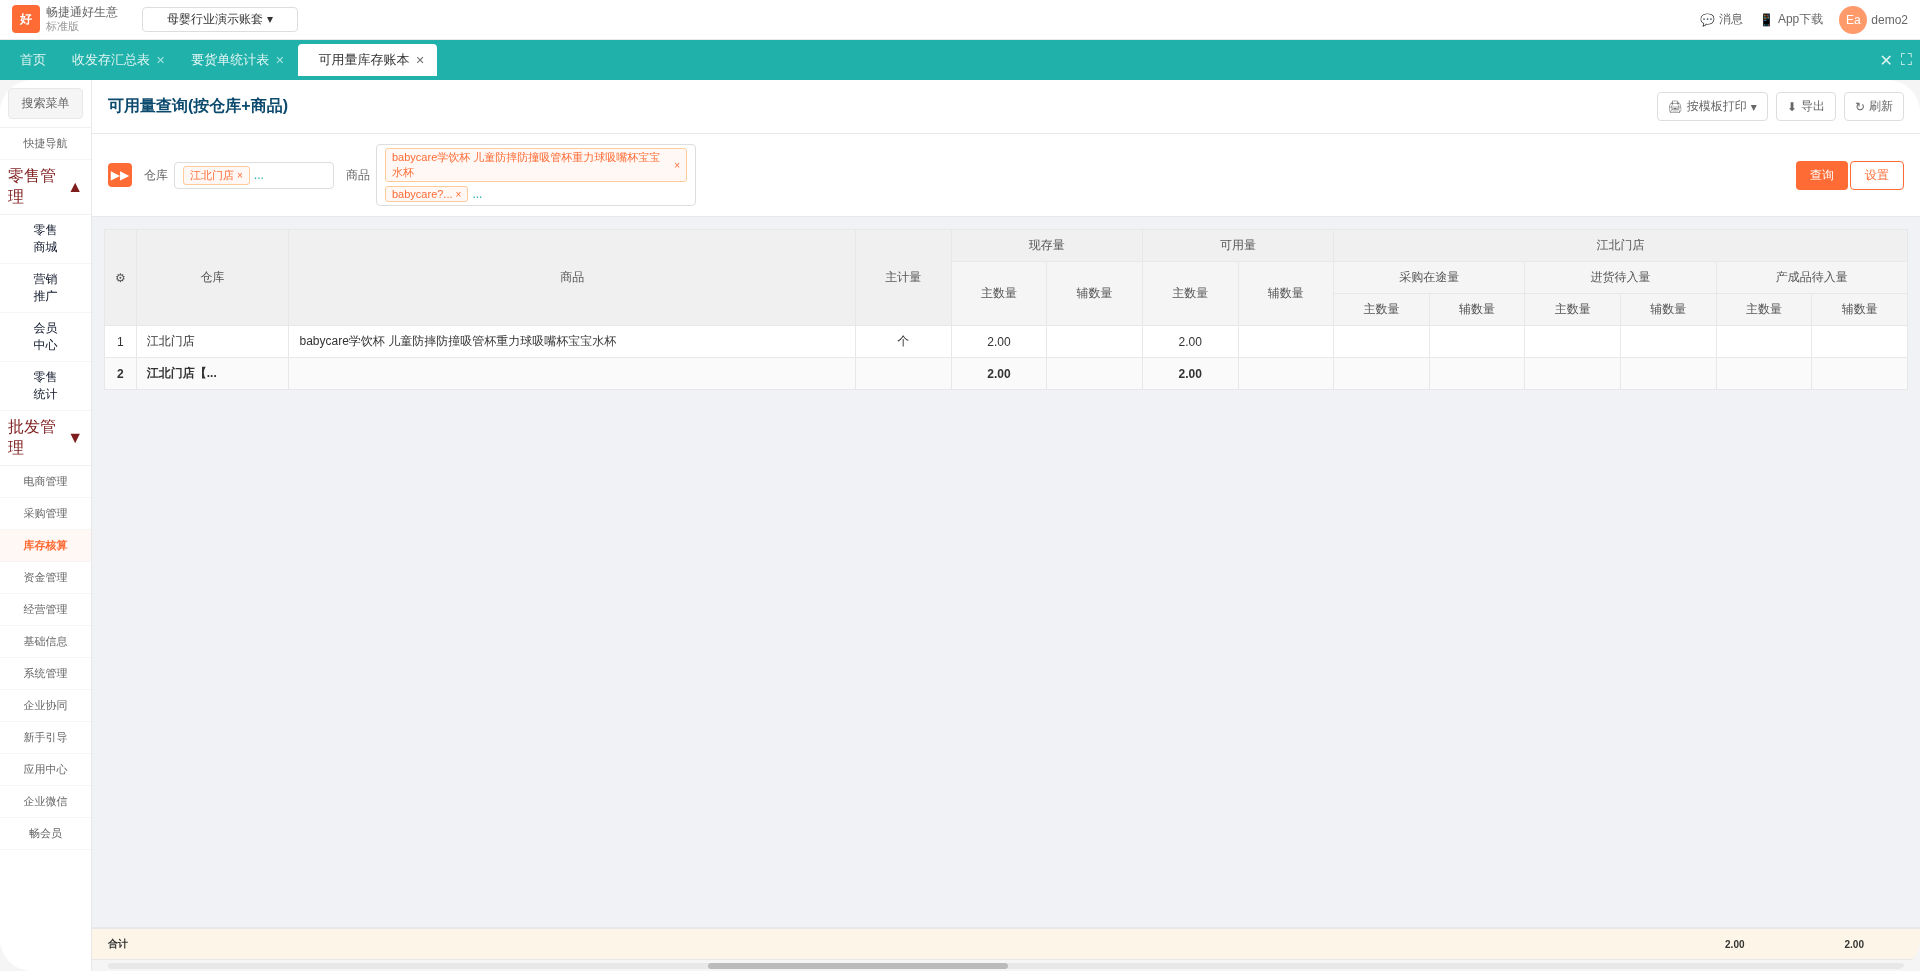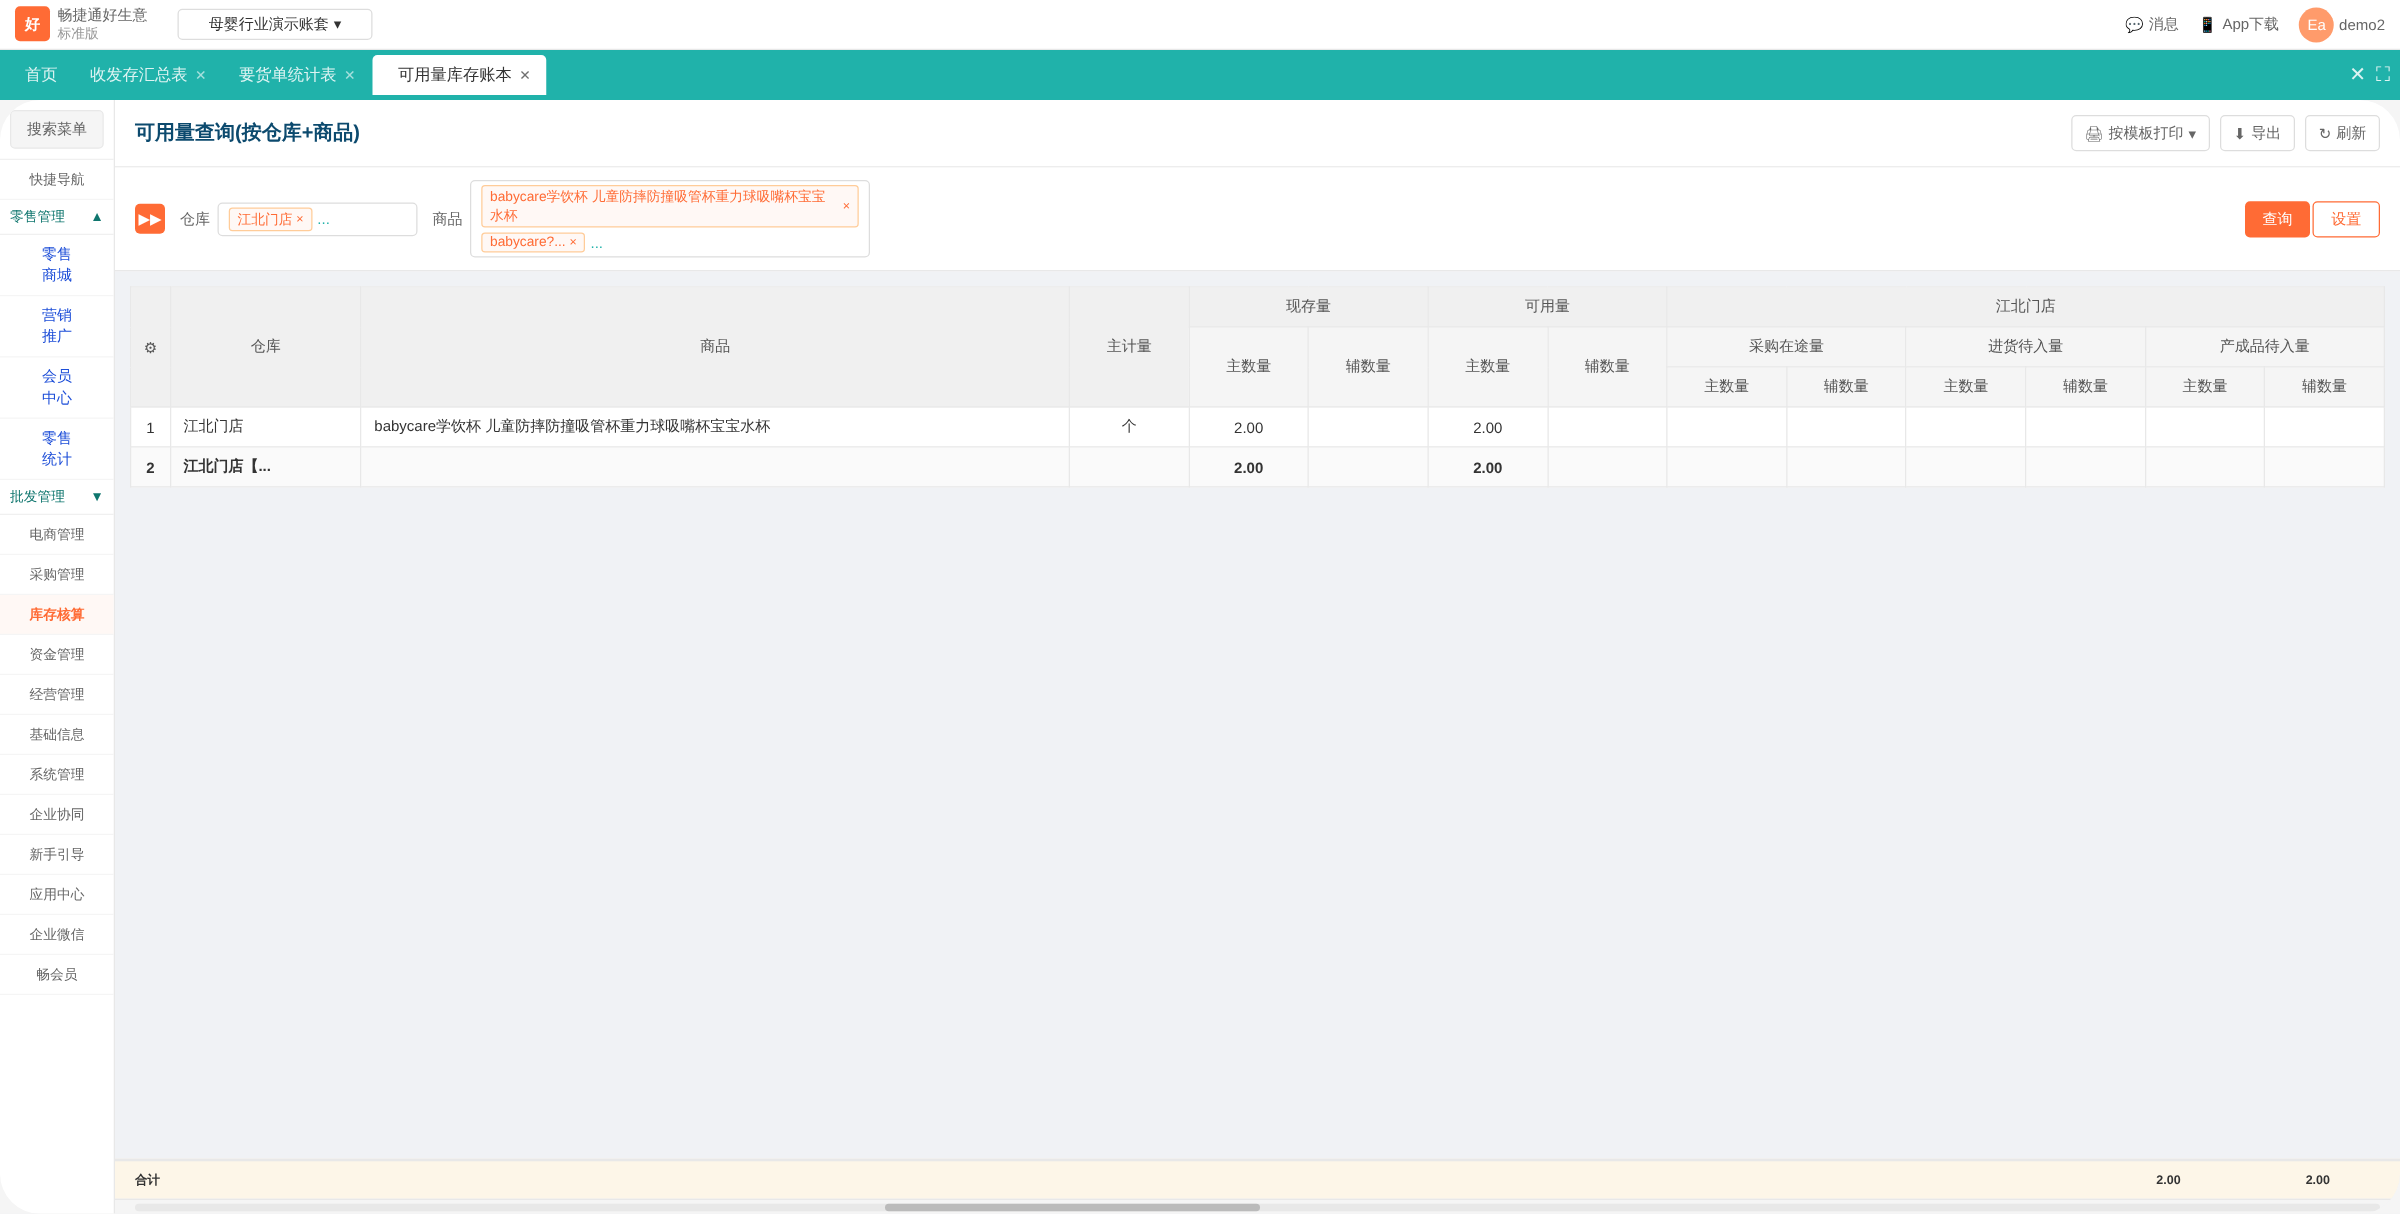--- a/index.html
+++ b/index.html
@@ -65,22 +65,22 @@
       background: #fff;
       border-right: 1px solid #e8e8e8;
       display: flex;
       flex-direction: column;
       flex-shrink: 0;
       overflow-y: auto;
     }
     .sidebar-search { padding: 8px; border-bottom: 1px solid #f0f0f0; }
     .sidebar-search-btn { width: 100%; padding: 6px 4px; background: #f5f5f5; border: 1px solid #e8e8e8; border-radius: 4px; font-size: 12px; color: #666; cursor: pointer; text-align: center; }
     .sidebar-nav-item { padding: 8px 4px; text-align: center; font-size: 11px; color: #666; cursor: pointer; border-bottom: 1px solid #f5f5f5; }
-    .sidebar-section { padding: 6px 8px; font-size: 11px; color: #0f766e; cursor: pointer; display: flex; align-items: center; justify-content: space-between; border-bottom: 1px solid #f0f0f0; }
-    .sidebar-sub-item { padding: 7px 28px; font-size: 12px; color: #1d4ed8; cursor: pointer; border-bottom: 1px solid #f5f5f5; text-align: center; }
+    .sidebar-section { padding: 6px 8px; font-size: 16px; color: #7f1d1d; cursor: pointer; display: flex; align-items: center; justify-content: space-between; border-bottom: 1px solid #f0f0f0; }
+    .sidebar-sub-item { padding: 7px 28px; font-size: 12px; color: #0f172a; cursor: pointer; border-bottom: 1px solid #f5f5f5; text-align: center; }
 
     
     .content-area { flex: 1; display: flex; flex-direction: column; overflow: hidden; background: #f0f2f5; }
 
     
     .page-header {
       background: #fff;
       padding: 12px 16px;
       display: flex;
       align-items: center;

